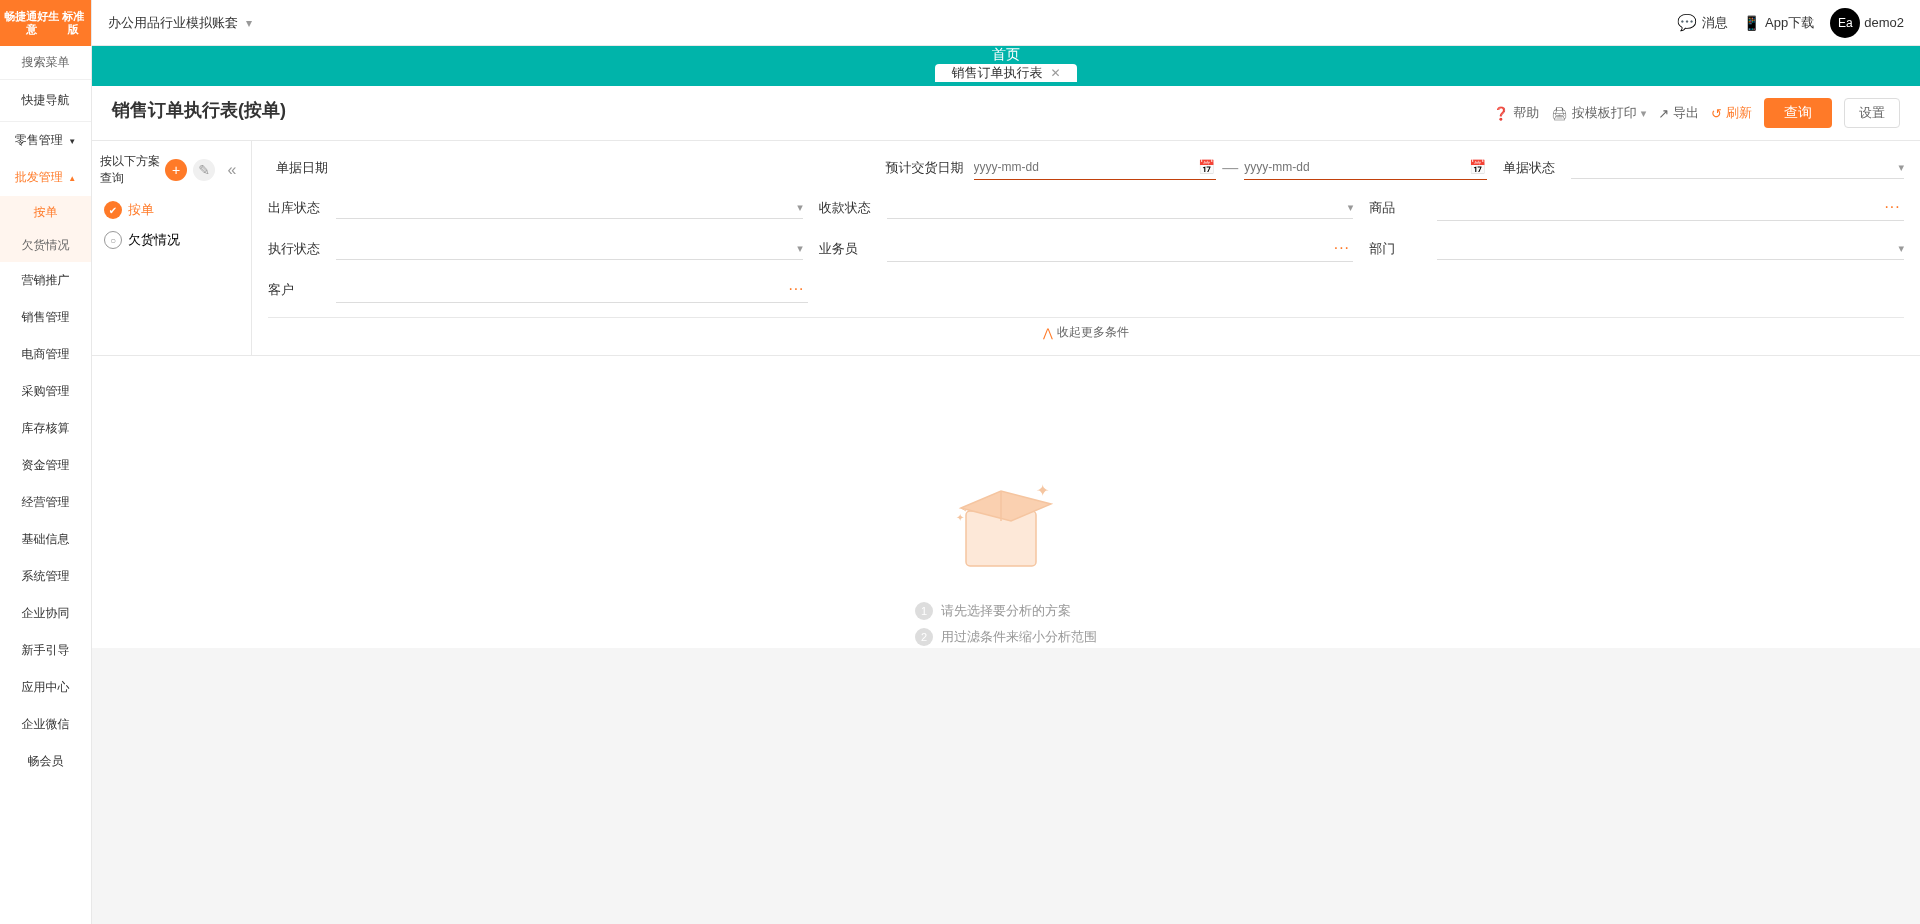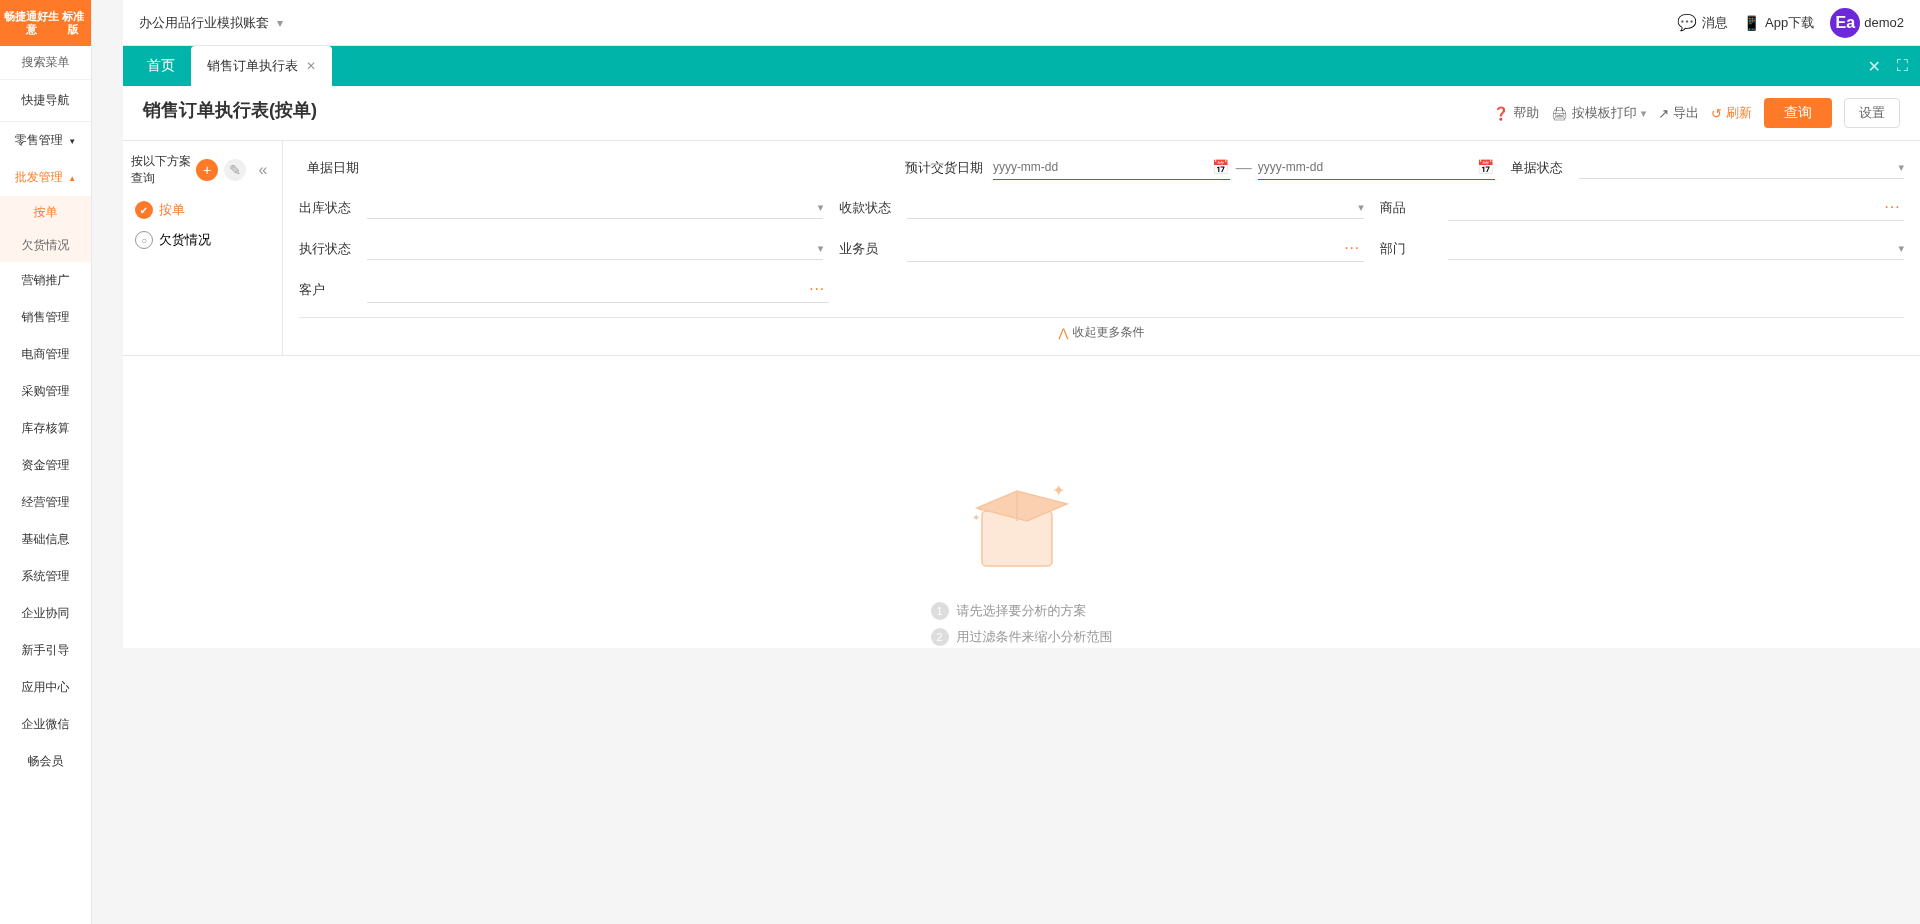--- a/index.html
+++ b/index.html
@@ -80,21 +80,20 @@
       color: #666;
       cursor: pointer;
     }
 
     
     .main {
       flex: 1;
       display: flex;
       flex-direction: column;
       height: 648px;
-      margin-left: 31px;
     }
 
     
     .topbar {
       background: #fff;
       height: 46px;
       display: flex;
       align-items: center;
       justify-content: space-between;
       padding: 0 16px;
@@ -122,36 +121,37 @@
     .topbar-right-item {
       display: flex;
       align-items: center;
       gap: 4px;
       cursor: pointer;
     }
     .user-avatar {
       width: 30px;
       height: 30px;
       border-radius: 50%;
-      background: #6d28d9;
+      background: #000000;
       display: flex;
       align-items: center;
       justify-content: center;
       color: #fff;
-      font-size: 16px;
-      font-weight: bold;
+      font-size: 12px;
+      font-weight: normal;
     }
 
     
     .tabbar {
       background: #00b4aa;
       height: 40px;
       display: flex;
       align-items: center;
-      padding: 0 8px;
+      padding: 0 0;
+      flex-direction: column;
     }
     .tab {
       padding: 0 16px;
       height: 40px;
       display: flex;
       align-items: center;
       font-size: 13px;
       cursor: pointer;
       color: rgba(255,255,255,0.85);
       gap: 8px;

